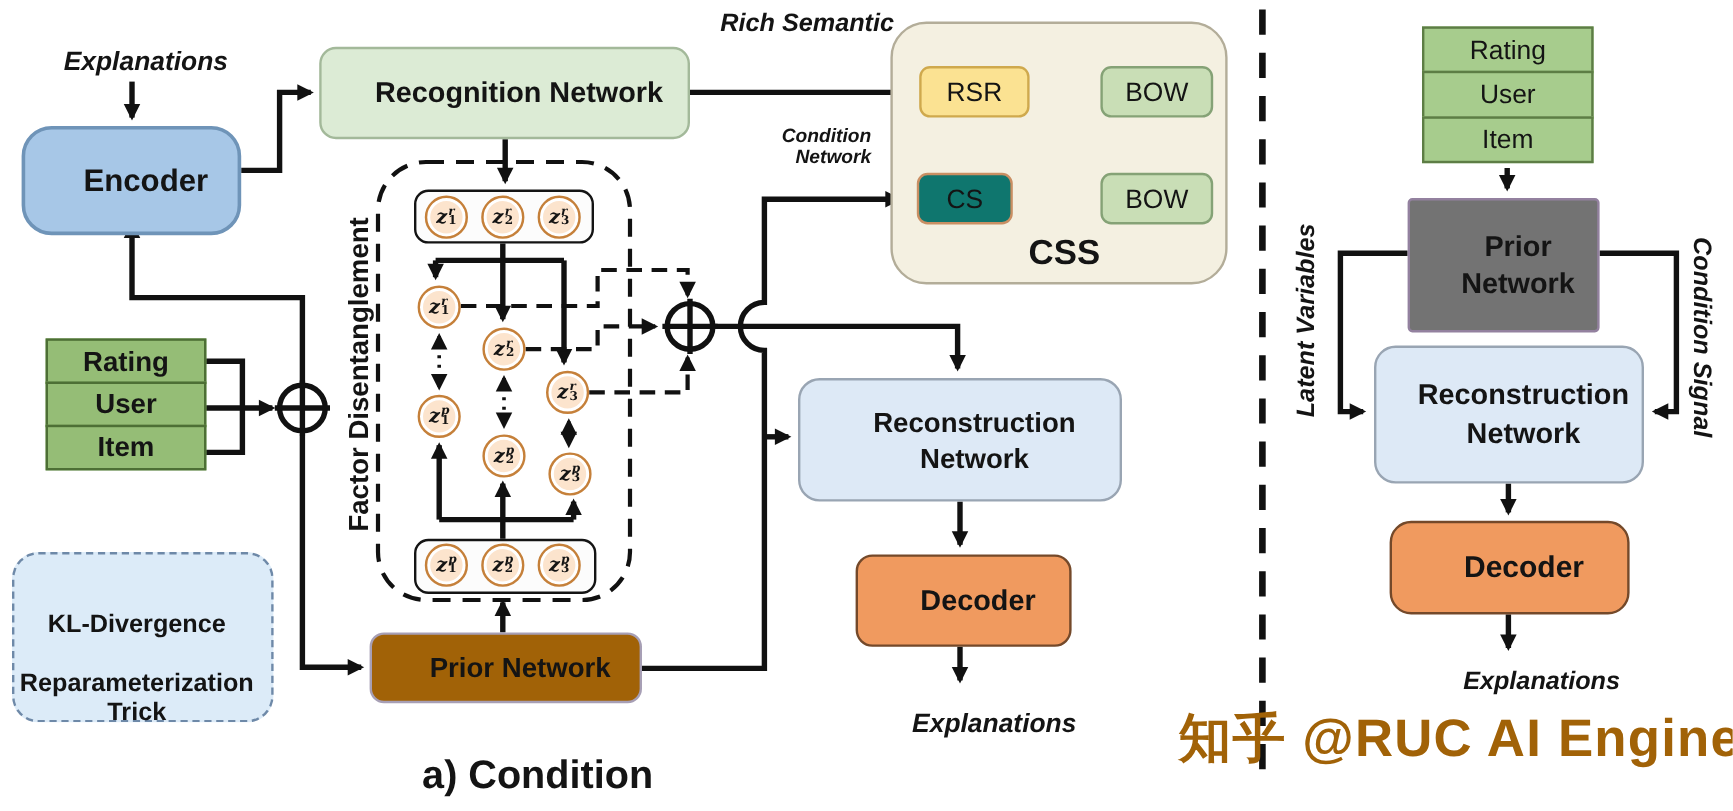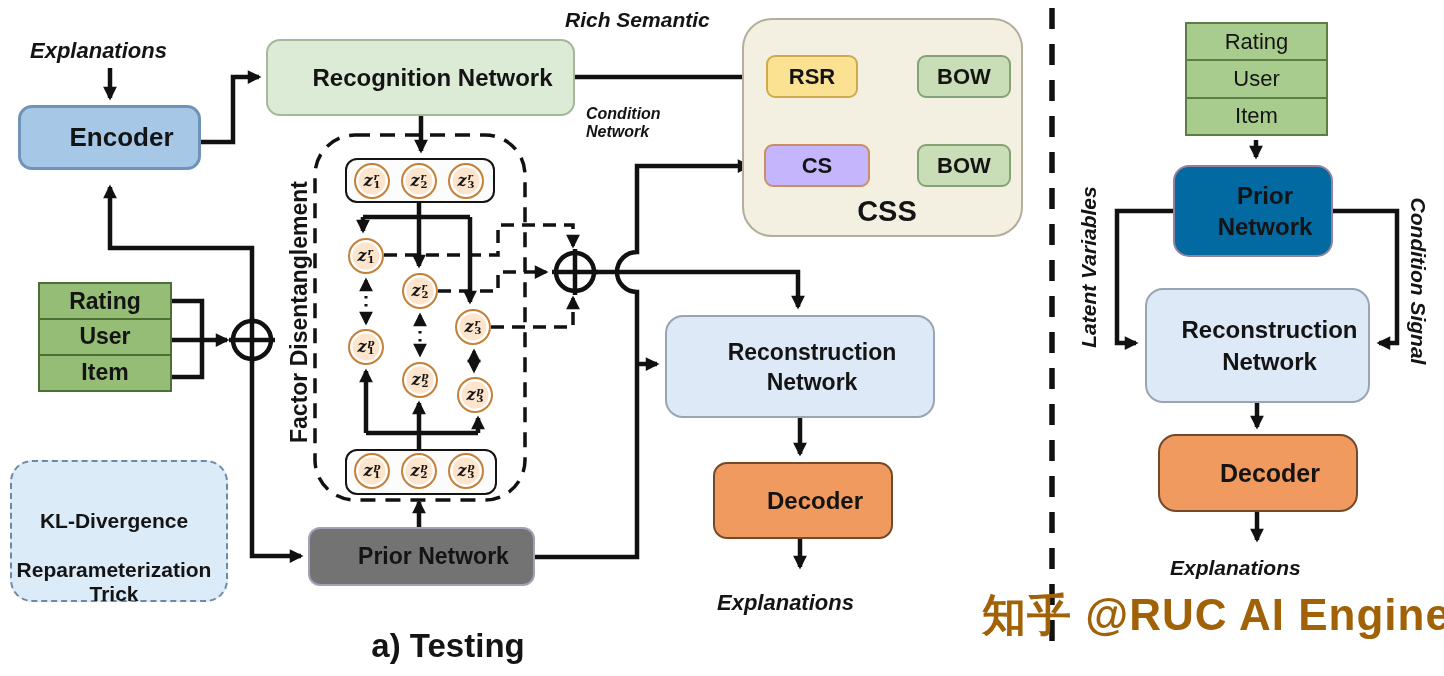--- a/index.html
+++ b/index.html
@@ -1,31 +1,31 @@
 <!DOCTYPE html>
 <html><head>
 <meta charset="utf-8">
 <style>
   html,body{margin:0;padding:0;background:#ffffff;}
   .canvas{position:relative;width:1444px;height:676px;background:#ffffff;overflow:hidden;
           font-family:"Liberation Sans",sans-serif;color:#141414;}
   svg.wires{position:absolute;left:0;top:0;z-index:1;}
   .box{position:absolute;z-index:2;display:flex;flex-direction:column;align-items:center;
        justify-content:center;text-align:center;font-weight:bold;box-sizing:border-box;padding-left:24px;}
-  .encoder{left:18px;top:105px;width:183px;height:65px;background:#a7c7e7;border:3px solid #6f94b8;
-           border-radius:14px;font-size:26px;}
+  .encoder{left:18px;top:105px;width:183px;height:91px;background:#a7c7e7;border:3px solid #6f94b8;
+           border-radius:25px;font-size:26px;}
   .recognition{left:266px;top:39px;width:309px;height:77px;background:#dcebd5;border:2.5px solid #a3b99a;
            border-radius:14px;font-size:24px;}
   .css-panel{left:742px;top:18px;width:281px;height:219px;background:#f4f0e1;border:2.5px solid #b3ad99;
            border-radius:30px;}
   .minibox{position:absolute;z-index:3;display:flex;align-items:center;justify-content:center;
-           box-sizing:border-box;font-size:22px;font-weight:700;border-radius:9px;}
+           box-sizing:border-box;font-size:22px;font-weight:400;border-radius:9px;}
   .rsr{left:766px;top:55px;width:92px;height:43px;background:#fbe292;border:2.5px solid #cfa94d;}
   .bow1{left:917px;top:55px;width:94px;height:43px;background:#c9deb6;border:2.5px solid #85a276;}
-  .cs{left:764px;top:144px;width:106px;height:43px;background:#c4b5fd;border:2.5px solid #c98f63;}
+  .cs{left:764px;top:144px;width:80px;height:43px;background:#0f766e;border:2.5px solid #c98f63;}
   .bow2{left:917px;top:144px;width:94px;height:43px;background:#c9deb6;border:2.5px solid #85a276;}
   .css-title{position:absolute;z-index:3;left:846px;top:195px;width:82px;text-align:center;
            font-size:29px;font-weight:bold;}
   .zrect{position:absolute;z-index:2;background:#fcfcfc;border:2.5px solid #141414;border-radius:12px;
            box-sizing:border-box;}
   .zrect-top{left:345px;top:158px;width:150px;height:45px;}
   .zrect-bottom{left:345px;top:449px;width:152px;height:46px;}
   .zc{position:absolute;z-index:4;width:36px;height:36px;border-radius:50%;background:#fce4cd;
       border:2.5px solid #c5803a;box-shadow:inset 0 0 0 2.5px #ffffff;box-sizing:border-box;
       display:flex;align-items:center;justify-content:center;font-family:"DejaVu Serif",serif;}
@@ -34,39 +34,39 @@
   .zsup{font-style:italic;}
   .zsub{font-style:normal;}
   .stack{position:absolute;z-index:2;box-sizing:border-box;}
   .stack .row{display:flex;align-items:center;justify-content:center;box-sizing:border-box;}
   .stack-a{left:38px;top:282px;width:134px;}
   .stack-a .row{height:38.3px;background:#95bd76;border:2.5px solid #4d6f35;font-size:23px;font-weight:bold;margin-top:-2.5px;}
   .stack-a .row:first-child{margin-top:0;}
   .stack-b{left:1185px;top:22px;width:143px;}
   .stack-b .row{height:39.3px;background:#a7cc8d;border:2px solid #5d7d45;font-size:22px;font-weight:400;margin-top:-2px;}
   .stack-b .row:first-child{margin-top:0;}
-  .prior-a{left:308px;top:527px;width:227px;height:59px;background:#737373;border:2.5px solid #a79fb5;
+  .prior-a{left:308px;top:527px;width:227px;height:59px;background:#a16207;border:2.5px solid #a79fb5;
            border-radius:12px;font-size:23px;}
   .recon-a{left:665px;top:315px;width:270px;height:103px;background:#dde9f6;border:2.5px solid #99a5b3;
            border-radius:18px;font-size:23px;line-height:30px;}
   .decoder-a{left:713px;top:462px;width:180px;height:77px;background:#f09a5f;border:2.5px solid #74492a;
            border-radius:14px;font-size:24px;}
-  .prior-b{left:1173px;top:165px;width:160px;height:92px;background:#0369a1;border:2.5px solid #93819f;
-           border-radius:16px;font-size:24px;line-height:31px;}
+  .prior-b{left:1173px;top:165px;width:160px;height:112px;background:#737373;border:2.5px solid #93819f;
+           border-radius:4px;font-size:24px;line-height:31px;}
   .recon-b{left:1145px;top:288px;width:225px;height:115px;background:#dde9f6;border:2.5px solid #99a5b3;
            border-radius:18px;font-size:24px;line-height:32px;}
   .decoder-b{left:1158px;top:434px;width:200px;height:78px;background:#f09a5f;border:2.5px solid #74492a;
            border-radius:18px;font-size:25px;}
   .legend{left:10px;top:460px;width:218px;height:142px;background:#dcebf8;border:2px dashed #6e89a8;
           border-radius:22px;}
   .flabel{position:absolute;z-index:2;font-weight:bold;white-space:nowrap;}
   .it{font-style:italic;}
   .rot-ccw{transform:translate(-50%,-50%) rotate(-90deg);}
   .rot-cw{transform:translate(-50%,-50%) rotate(90deg);}
-  .txt{position:absolute;z-index:2;text-align:left;font-weight:bold;}
+  .txt{position:absolute;z-index:2;text-align:right;font-weight:bold;}
   .legend-label{position:absolute;z-index:3;width:200px;left:14px;text-align:center;font-size:21px;font-weight:bold;}
   .caption{position:absolute;z-index:2;width:260px;text-align:center;font-size:33px;font-weight:bold;}
   .watermark{position:absolute;z-index:5;left:982px;top:586px;font-size:44px;color:#a16207;
              letter-spacing:1px;white-space:nowrap;font-weight:700;}
 </style>
 </head>
 <body>
 
 <div class="canvas">
 
@@ -284,21 +284,21 @@
     <div>Reconstruction</div>
     <div>Network</div>
   </div>
 
   <div class="box decoder-a">
     <span>Decoder</span>
   </div>
 
   <div class="txt it" style="left:717px;top:590px;width:180px;font-size:22px;">Explanations</div>
 
-  <div class="caption" style="left:318px;top:627px;">a) Testing</div>
+  <div class="caption" style="left:318px;top:627px;">a) Condition</div>
 
   <div class="stack stack-b">
     <div class="row">Rating</div>
     <div class="row">User</div>
     <div class="row">Item</div>
   </div>
 
   <div class="box prior-b">
     <div>Prior</div>
     <div>Network</div>

